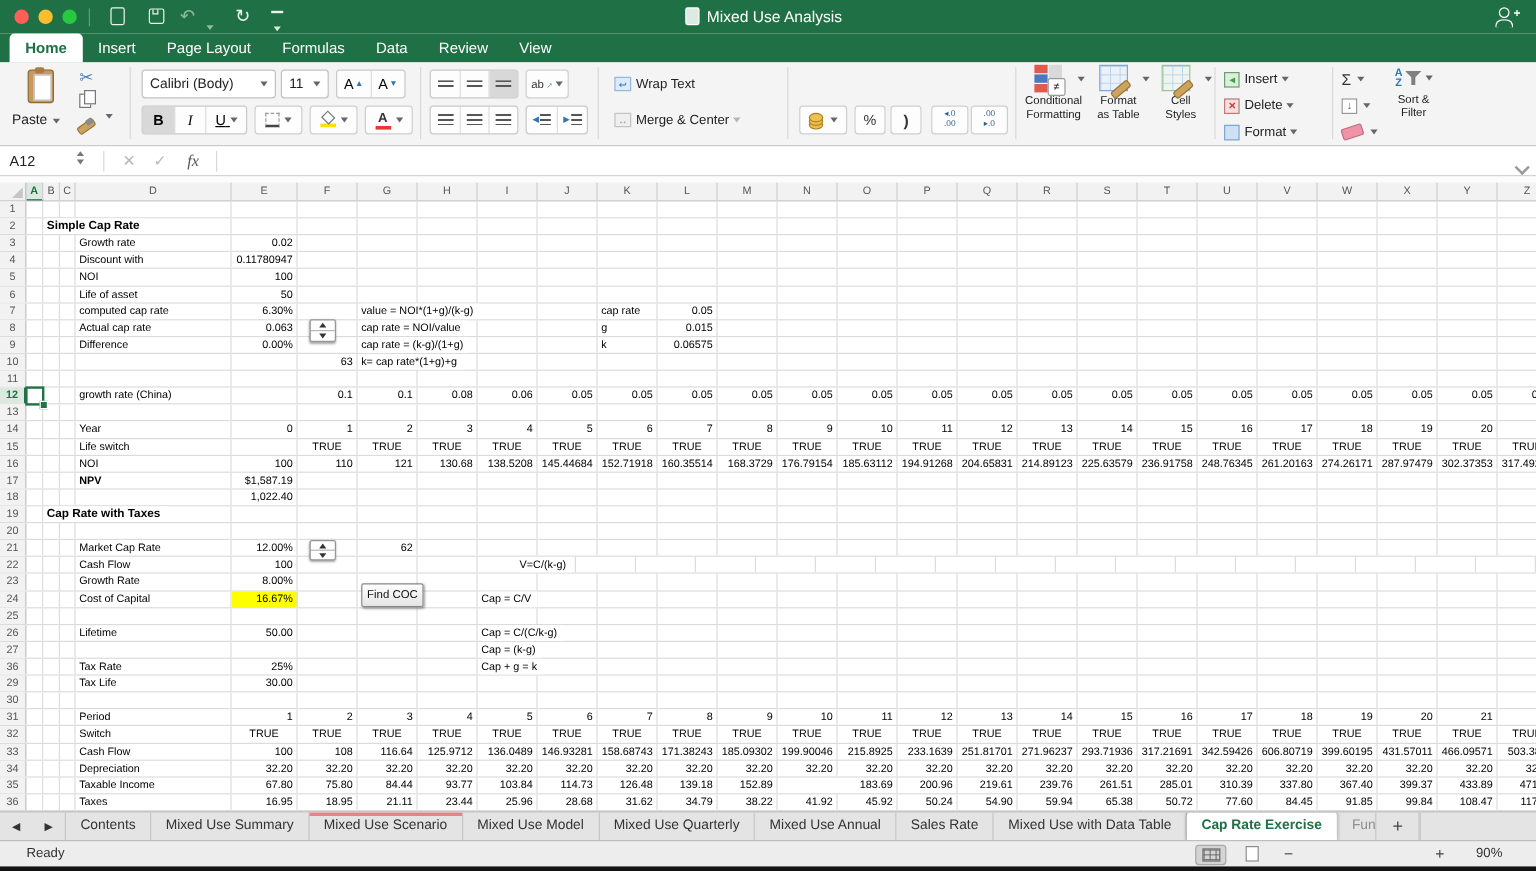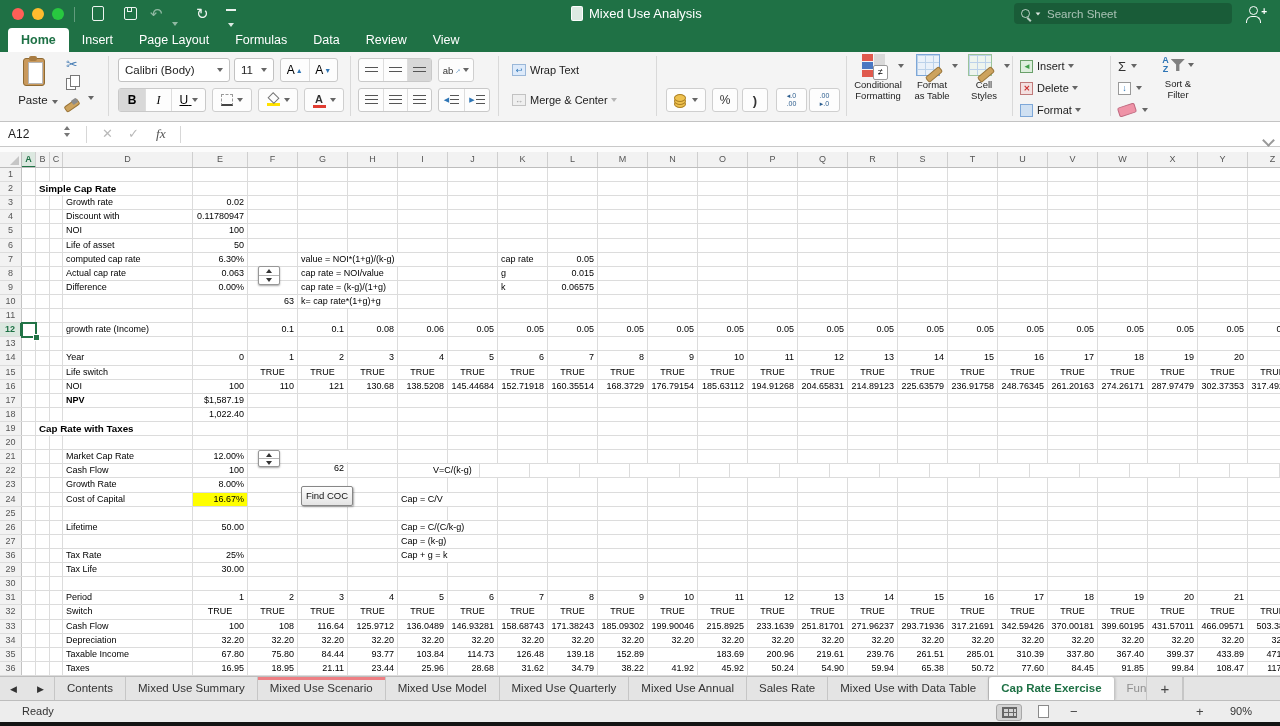--- a/index.html
+++ b/index.html
@@ -121,25 +121,20 @@
   <div class="abs" style="left:172px;top:12px"><span class="car w" style="opacity:.6"></span></div>
   <div class="abs wicon" style="left:196px;top:0">↻</div>
   <div class="abs" style="left:226px;top:9px">
     <div style="width:10px;height:2px;background:rgba(255,255,255,.9)"></div>
     <div style="margin-top:2px;margin-left:1.5px"><span class="car w"></span></div>
   </div>
   <div class="abs" style="left:571px;top:6px">
       <div class="docic" style="background:rgba(255,255,255,.85)"></div>
     </div>
   <div class="abs" style="left:589px;top:0;color:#fff;font-size:13px;line-height:28px;white-space:nowrap">Mixed Use Analysis</div>
-  <div id="searchbox">
-    <div class="mag"></div>
-    <span class="car w" style="margin-left:5px;transform:scale(.8)"></span>
-    <span class="ph">Search Sheet</span>
-  </div>
   <div class="abs" style="left:1246px;top:6px">
     <div style="width:7px;height:7px;border-radius:50%;border:1.5px solid #fff;margin-left:3px"></div>
     <div style="width:13px;height:6px;border-radius:6px 6px 0 0;border:1.5px solid #fff;border-bottom:none;margin-top:1px"></div>
     <div style="position:absolute;right:-6px;top:0;color:#fff;font-size:10px;font-weight:bold">+</div>
   </div>
 </div>
 
 <div id="menurow">
   <div id="rtabs">
       <div class="mtab act">Home</div>
@@ -154,21 +149,21 @@
     <div style="position:absolute;left:4px;top:5px;width:2px;height:2px;background:#fff;border-radius:50%"></div>
     <div style="position:absolute;right:4px;top:5px;width:2px;height:2px;background:#fff;border-radius:50%"></div>
     <div style="position:absolute;left:4px;bottom:3.5px;width:8px;height:4px;border-bottom:1.4px solid #fff;border-radius:0 0 6px 6px"></div>
   </div>
   <div class="abs" style="left:1232px;top:40px"><span class="car w"></span></div>
   <div class="abs" style="left:1252px;top:38px"><span class="chev" style="border-color:rgba(255,255,255,.95)"></span></div>
 </div>
 
 <div id="ribbon">
 
-  <div class="abs" style="left:10px;top:4px;width:48px;text-align:right">
+  <div class="abs" style="left:10px;top:4px;width:48px;text-align:left">
     <div class="clipb" style="margin:2px auto 0"></div>
     <div style="margin-top:4px"><span class="lbl">Paste</span> <span class="car"></span></div>
   </div>
   <div class="abs" style="left:66px;top:4px;font-size:14px;color:#4a7fb5">✂</div>
   <div class="abs" style="left:66px;top:26px">
       <div class="pastec"></div>
     </div>
   <div class="abs" style="left:88px;top:34px"><span class="car"></span></div>
   <div class="abs" style="left:64px;top:50px">
     <div style="width:14px;height:5px;background:#cda35e;border:1px solid #997437;border-radius:2px;transform:rotate(-35deg)"></div>
@@ -745,21 +740,21 @@
         <div class="cell " style="width: 50px;"></div>
         <div class="cell " style="width: 50px;"></div>
         <div class="cell " style="width: 50px;"></div>
         <div class="cell " style="width: 50px;"></div>
       </div>
       <div class="grow" style="top: 155.21px;">
         <div class="row-h sel">12</div>
         <div class="cell " style="width: 14px;"></div>
         <div class="cell " style="width: 14px;"></div>
         <div class="cell " style="width: 13px;"></div>
-        <div class="cell lft" style="width: 130px;"><span>growth rate (Income)</span></div>
+        <div class="cell lft" style="width: 130px;"><span>growth rate (China)</span></div>
         <div class="cell " style="width: 55px;"></div>
         <div class="cell rgt" style="width: 50px;"><span>0.1</span></div>
         <div class="cell rgt" style="width: 50px;"><span>0.1</span></div>
         <div class="cell rgt" style="width: 50px;"><span>0.08</span></div>
         <div class="cell rgt" style="width: 50px;"><span>0.06</span></div>
         <div class="cell rgt" style="width: 50px;"><span>0.05</span></div>
         <div class="cell rgt" style="width: 50px;"><span>0.05</span></div>
         <div class="cell rgt" style="width: 50px;"><span>0.05</span></div>
         <div class="cell rgt" style="width: 50px;"><span>0.05</span></div>
         <div class="cell rgt" style="width: 50px;"><span>0.05</span></div>
@@ -1009,21 +1004,21 @@
         <div class="cell " style="width: 50px;"></div>
       </div>
       <div class="grow" style="top: 282.2px;">
         <div class="row-h">21</div>
         <div class="cell " style="width: 14px;"></div>
         <div class="cell " style="width: 14px;"></div>
         <div class="cell " style="width: 13px;"></div>
         <div class="cell lft" style="width: 130px;"><span>Market Cap Rate</span></div>
         <div class="cell rgt" style="width: 55px;"><span>12.00%</span></div>
         <div class="cell " style="width: 50px;"></div>
-        <div class="cell rgt" style="width: 50px; margin-top: 12px;"><span>62</span></div>
+        <div class="cell rgt" style="width: 50px;"><span>62</span></div>
         <div class="cell " style="width: 50px;"></div>
         <div class="cell " style="width: 50px;"></div>
         <div class="cell " style="width: 50px;"></div>
         <div class="cell " style="width: 50px;"></div>
         <div class="cell " style="width: 50px;"></div>
         <div class="cell " style="width: 50px;"></div>
         <div class="cell " style="width: 50px;"></div>
         <div class="cell " style="width: 50px;"></div>
         <div class="cell " style="width: 50px;"></div>
         <div class="cell " style="width: 50px;"></div>
@@ -1372,21 +1367,21 @@
         <div class="cell rgt" style="width: 50px;"><span>171.38243</span></div>
         <div class="cell rgt" style="width: 50px;"><span>185.09302</span></div>
         <div class="cell rgt" style="width: 50px;"><span>199.90046</span></div>
         <div class="cell rgt" style="width: 50px;"><span>215.8925</span></div>
         <div class="cell rgt" style="width: 50px;"><span>233.1639</span></div>
         <div class="cell rgt" style="width: 50px;"><span>251.81701</span></div>
         <div class="cell rgt" style="width: 50px;"><span>271.96237</span></div>
         <div class="cell rgt" style="width: 50px;"><span>293.71936</span></div>
         <div class="cell rgt" style="width: 50px;"><span>317.21691</span></div>
         <div class="cell rgt" style="width: 50px;"><span>342.59426</span></div>
-        <div class="cell rgt" style="width: 50px;"><span>370.00181</span></div>
+        <div class="cell rgt" style="width: 50px;"><span>606.80719</span></div>
         <div class="cell rgt" style="width: 50px;"><span>399.60195</span></div>
         <div class="cell rgt" style="width: 50px;"><span>431.57011</span></div>
         <div class="cell rgt" style="width: 50px;"><span>466.09571</span></div>
         <div class="cell rgt" style="width: 50px;"><span>503.3833</span></div>
       </div>
       <div class="grow" style="top: 465.63px;">
         <div class="row-h">34</div>
         <div class="cell " style="width: 14px;"></div>
         <div class="cell " style="width: 14px;"></div>
         <div class="cell " style="width: 13px;"></div>

